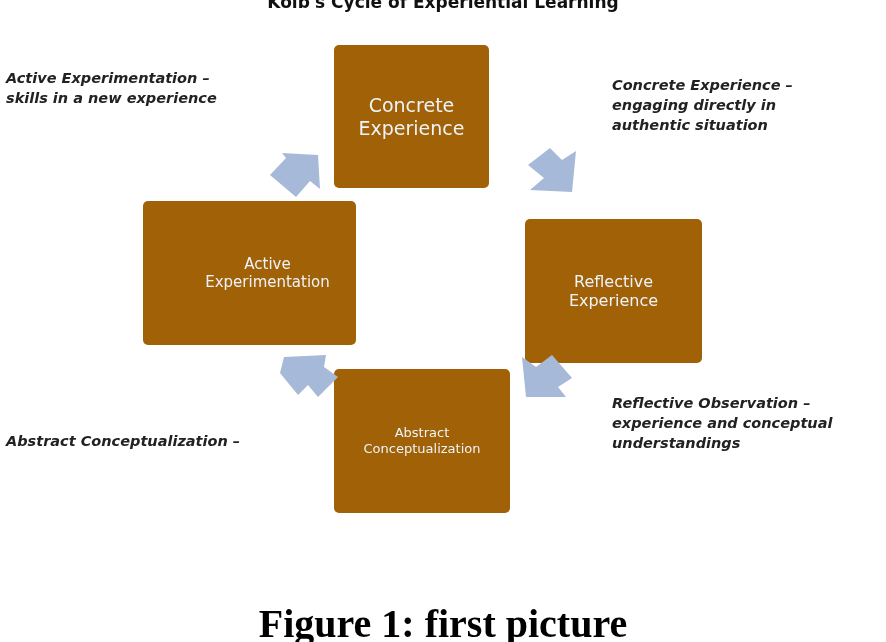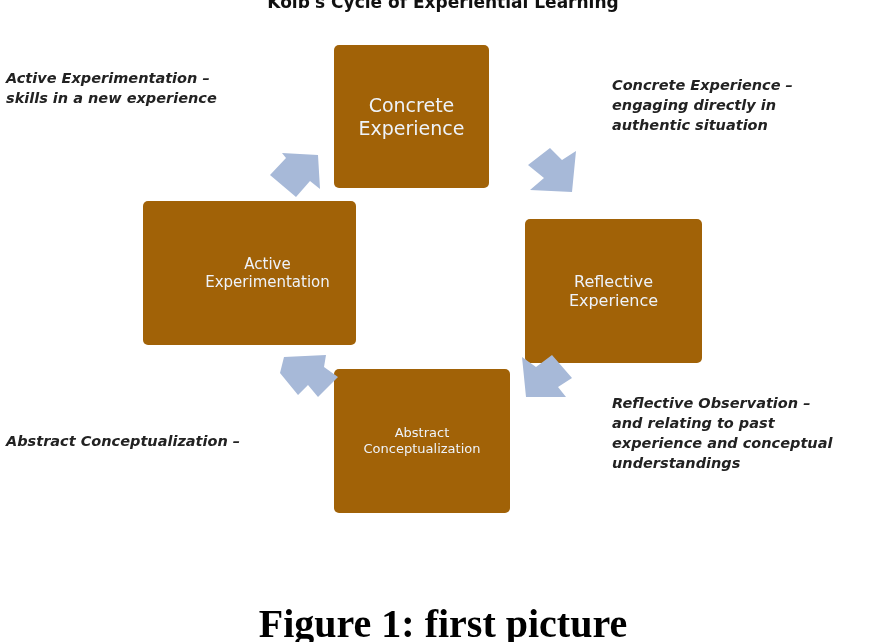--- a/index.html
+++ b/index.html
@@ -87,18 +87,17 @@
   <div>engaging directly in</div>
   <div>authentic situation</div>
 </div>
 
 <div class="note" style="left:6px; top:411px;margin-top:20px;">
   <div>Abstract Conceptualization –</div>
 </div>
 
 <div class="note" style="left:612px; top:393px;">
   <div>Reflective Observation –</div>
-  <div>and relating to past</div>
   <div>experience and conceptual</div>
   <div>understandings</div>
 </div>
 
 <div class="caption">Figure 1: first picture</div>
 
 </body></html>

